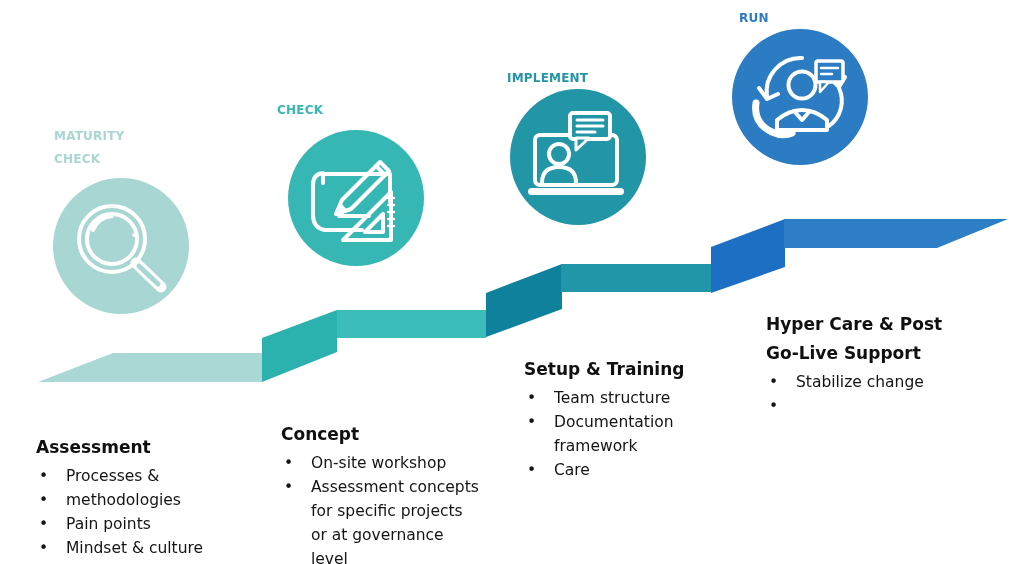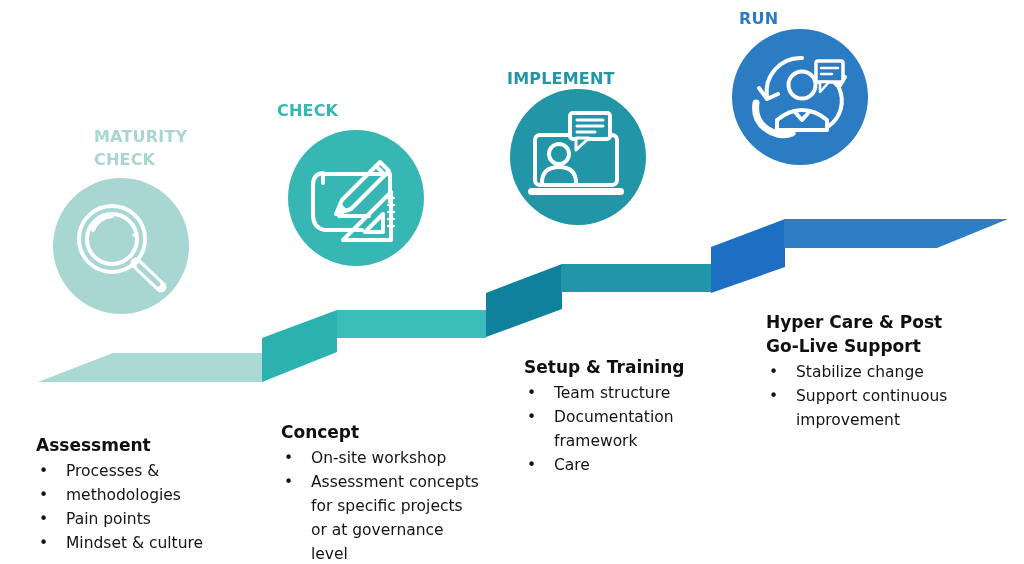--- a/index.html
+++ b/index.html
@@ -2,27 +2,27 @@
 <html><head>
 <meta charset="utf-8">
 <style>
   html,body{margin:0;padding:0;background:#fff;}
   .canvas{
     position:relative;width:1024px;height:564px;background:#fff;overflow:hidden;
     font-family:"DejaVu Sans","Liberation Sans",sans-serif;color:#141414;
   }
   .stairs-svg{position:absolute;left:0;top:0;}
   .stage-title{
-    position:absolute;font-weight:bold;font-size:16px;line-height:23px;
+    position:absolute;font-weight:bold;font-size:12px;line-height:23px;
     letter-spacing:0.2px;white-space:pre-line;
   }
   .stage-icon-svg{position:absolute;}
   .block{position:absolute;}
   .block-title{
-    font-weight:bold;font-size:17px;line-height:24px;margin:0 0 2px 0;
+    font-weight:bold;font-size:17px;line-height:29px;margin:0 0 2px 0;
     white-space:pre-line;color:#101010;
   }
   .bullets{list-style:none;margin:0;padding:0;font-size:15.5px;line-height:24px;}
   .bullets li{position:relative;padding-left:30px;}
   .bullets li .marker{position:absolute;left:3px;top:0;}
   .bullets li .txt{white-space:pre-line;}
   .b4-title{max-width:195px;}
   svg .ln{fill:none;stroke:#fff;stroke-width:4;stroke-linecap:round;stroke-linejoin:round;}
 </style>
 </head>
@@ -33,21 +33,21 @@
   <svg class="stairs-svg" width="1024" height="564" viewBox="0 0 1024 564">
     <polygon points="38,382 113,353 262,353 262,382" fill="#A9D8D5"></polygon>
     <polygon points="262,338 337,310 337,352 262,382" fill="#2BB1AE"></polygon>
     <polygon points="337,310 486,310 486,338 337,338" fill="#3CBDBA"></polygon>
     <polygon points="486,293 562,264 562,309 486,337" fill="#0F819C"></polygon>
     <polygon points="561,264 711,264 711,292 561,292" fill="#2196A8"></polygon>
     <polygon points="711,247 785,219 785,267 711,293" fill="#1D6FC3"></polygon>
     <polygon points="784,219 1008,219 937,248 784,248" fill="#2E7EC6"></polygon>
   </svg>
 
-  <div class="stage-title" style="left: 54px; top: 125px; color: rgb(168, 214, 211); margin-left: 40px;">MATURITY
+  <div class="stage-title" style="left: 54px; top: 125px; color: rgb(168, 214, 211);">MATURITY
 CHECK</div>
   <div class="stage-title" style="left: 277px; top: 99px; color: rgb(54, 183, 179);">CHECK</div>
   <div class="stage-title" style="left: 507px; top: 67px; color: rgb(34, 149, 167);">IMPLEMENT</div>
   <div class="stage-title" style="left: 739px; top: 7px; color: rgb(44, 124, 196);">RUN</div>
 
   <svg class="stage-icon-svg" style="left:51px;top:176px;" width="140" height="140" viewBox="-70 -70 140 140">
     <circle cx="0" cy="0" r="68" fill="#A8D6D3"></circle>
     <g>
       <circle class="ln" cx="-9" cy="-7" r="33" stroke-width="5"></circle>
       <circle class="ln" cx="-9" cy="-7" r="25" stroke-width="2.5"></circle>
@@ -145,18 +145,17 @@
 framework</span></li>
       <li><span class="marker">•</span><span class="txt">Care</span></li>
     </ul>
   </div>
 
   <div class="block" style="left:766px;top:310px;width:230px;">
     <h3 class="block-title b4-title">Hyper Care &amp; Post
 Go-Live Support</h3>
     <ul class="bullets">
       <li><span class="marker">•</span><span class="txt">Stabilize change</span></li>
-      <li><span class="marker">•</span><span class="txt">Support continuous
-improvement</span></li>
+      <li><span class="marker">•</span></li>
     </ul>
   </div>
 
 </div>
 
 </body></html>

